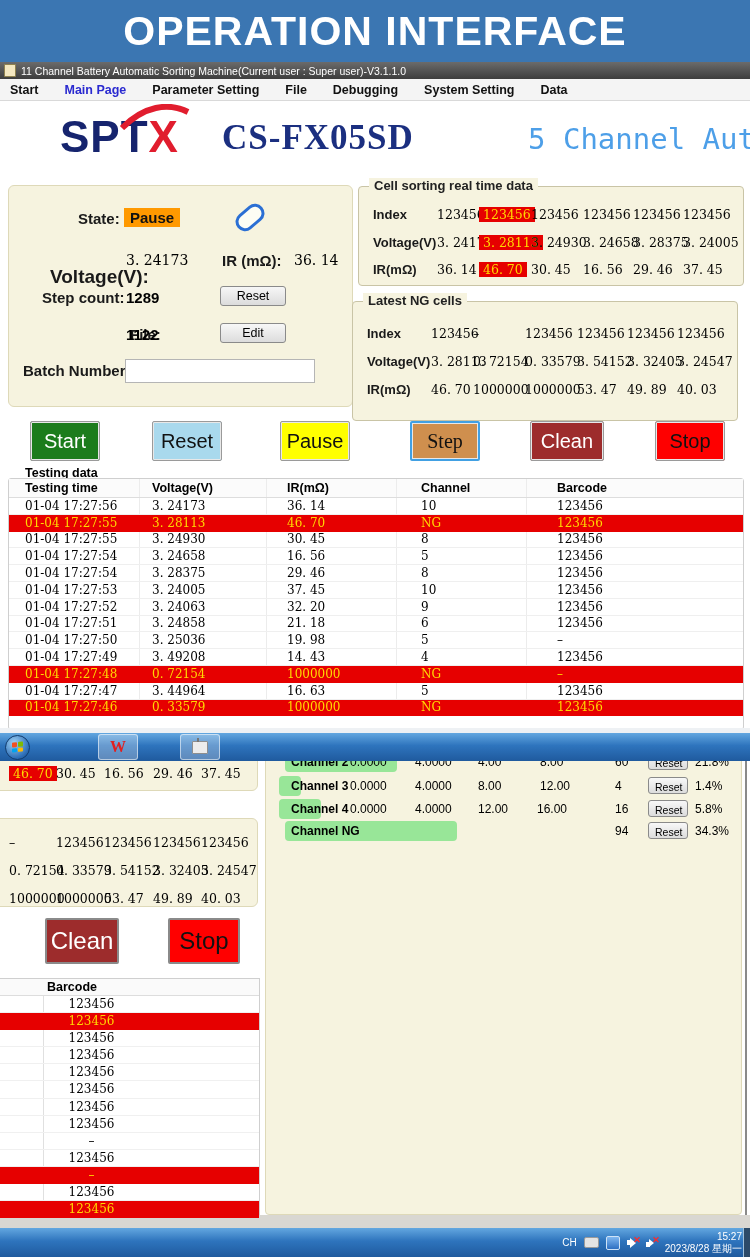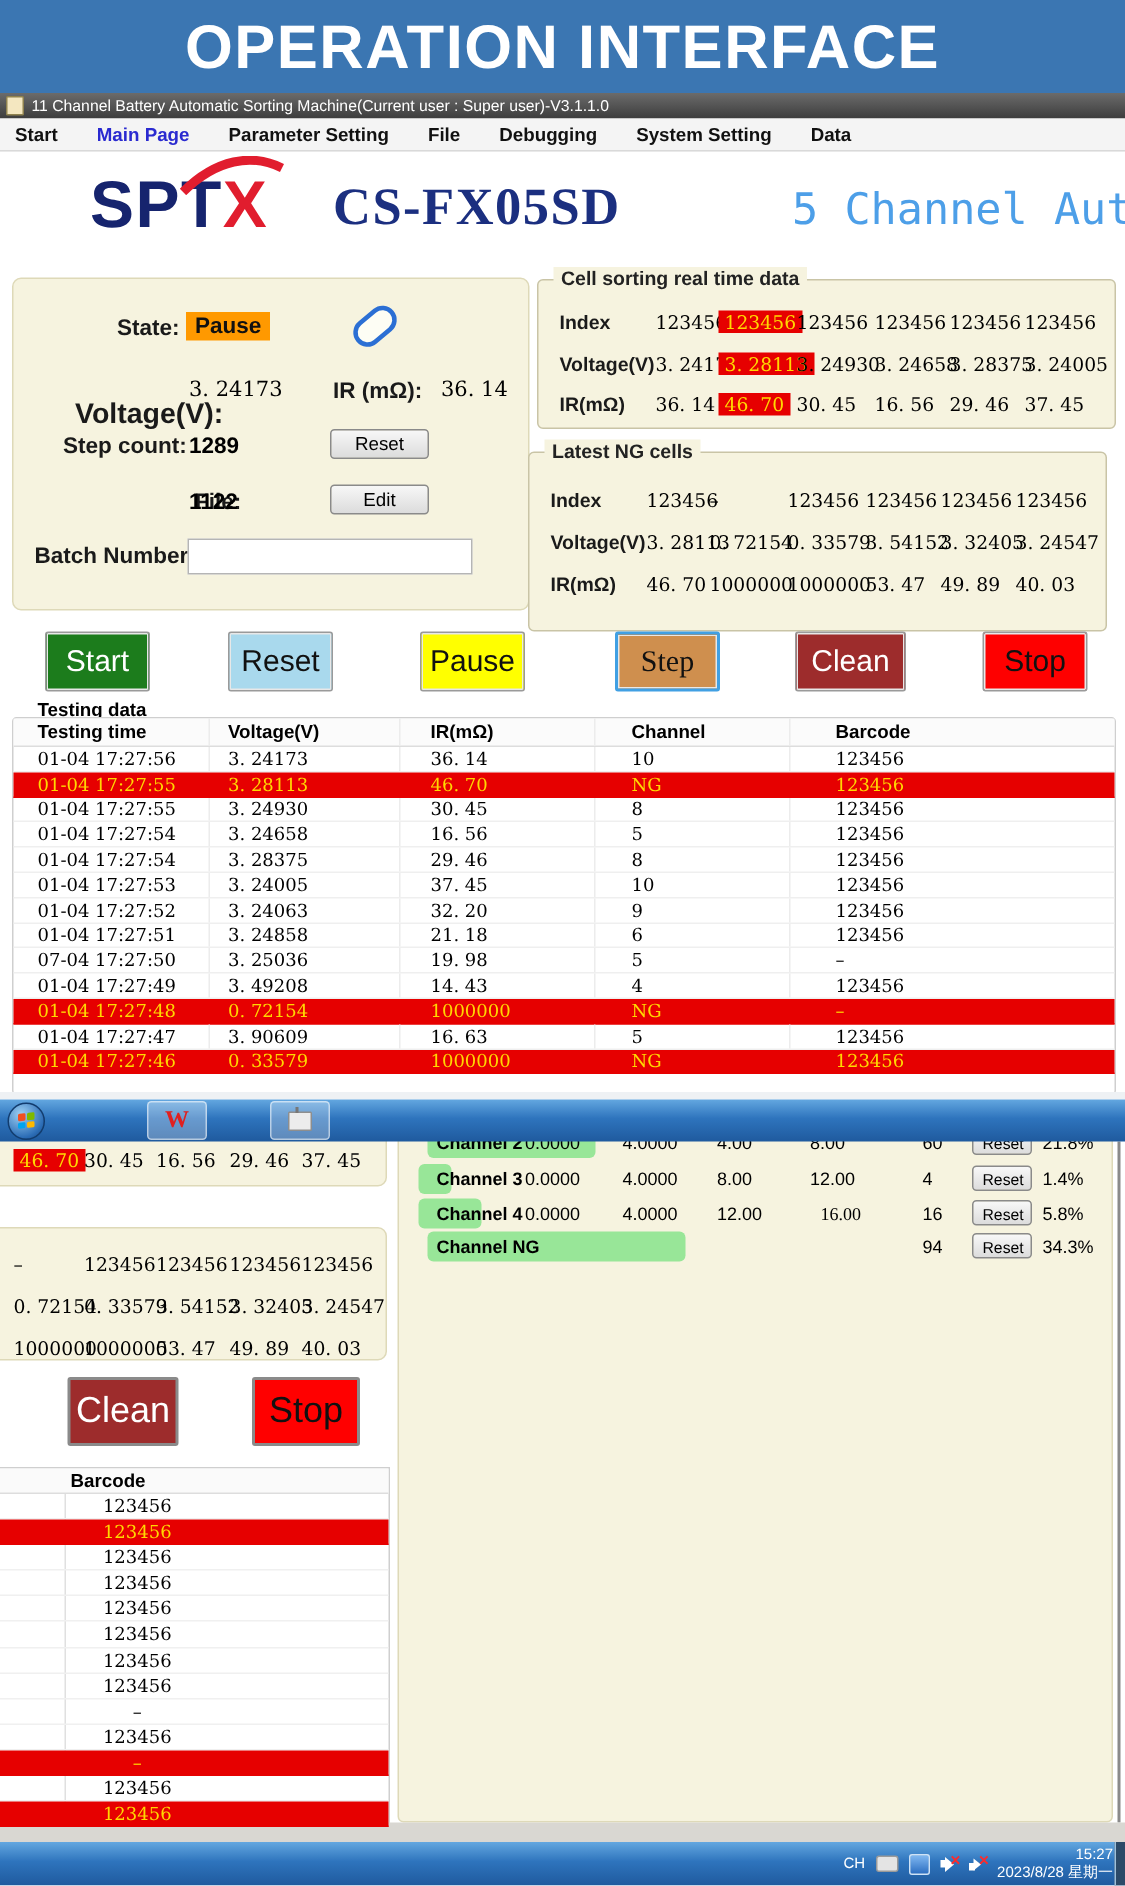--- a/index.html
+++ b/index.html
@@ -279,21 +279,21 @@
       <div class="tc tc5 num">123456</div>
     </div>
     <div class="t-row">
       <div class="tc tc1 num">01-04 17:27:51</div>
       <div class="tc tc2 num">3. 24858</div>
       <div class="tc tc3 num">21. 18</div>
       <div class="tc tc4 num">6</div>
       <div class="tc tc5 num">123456</div>
     </div>
     <div class="t-row">
-      <div class="tc tc1 num">07-04 17:27:50</div>
+      <div class="tc tc1 num">01-04 17:27:50</div>
       <div class="tc tc2 num">3. 25036</div>
       <div class="tc tc3 num">19. 98</div>
       <div class="tc tc4 num">5</div>
       <div class="tc tc5 num">–</div>
     </div>
     <div class="t-row">
       <div class="tc tc1 num">01-04 17:27:49</div>
       <div class="tc tc2 num">3. 49208</div>
       <div class="tc tc3 num">14. 43</div>
       <div class="tc tc4 num">4</div>
@@ -301,21 +301,21 @@
     </div>
     <div class="t-row ng">
       <div class="tc tc1 num">01-04 17:27:48</div>
       <div class="tc tc2 num">0. 72154</div>
       <div class="tc tc3 num">1000000</div>
       <div class="tc tc4 num">NG</div>
       <div class="tc tc5 num">–</div>
     </div>
     <div class="t-row">
       <div class="tc tc1 num">01-04 17:27:47</div>
-      <div class="tc tc2 num">3. 90609</div>
+      <div class="tc tc2 num">3. 44964</div>
       <div class="tc tc3 num">16. 63</div>
       <div class="tc tc4 num">5</div>
       <div class="tc tc5 num">123456</div>
     </div>
     <div class="t-row ng">
       <div class="tc tc1 num">01-04 17:27:46</div>
       <div class="tc tc2 num">0. 33579</div>
       <div class="tc tc3 num">1000000</div>
       <div class="tc tc4 num">NG</div>
       <div class="tc tc5 num">123456</div>
@@ -366,21 +366,21 @@
       <span style="left: 350px;">4</span>
       <button class="rbtn-sm" style="left: 383px;">Reset</button>
       <span style="left: 430px;">1.4%</span>
     </div>
     <div class="ch-row" style="top: 799px;">
       <div class="g" style="left: 14px; width: 42px;"></div>
       <span class="ch-name" style="left: 26px;">Channel 4</span>
       <span style="left: 85px;">0.0000</span>
       <span style="left: 150px;">4.0000</span>
       <span style="left: 213px;">12.00</span>
-      <span style="left: 282px; font-family: Liberation Serif, serif;">16.00</span>
+      <span style="left: 272px;">16.00</span>
       <span style="left: 350px;">16</span>
       <button class="rbtn-sm" style="left: 383px;">Reset</button>
       <span style="left: 430px;">5.8%</span>
     </div>
     <div class="ch-row" style="top: 821px;">
       <div class="g" style="left: 20px; width: 172px;"></div>
       <span class="ch-name" style="left: 26px;">Channel NG</span>
       <span style="left: 350px;">94</span>
       <button class="rbtn-sm" style="left: 383px;">Reset</button>
       <span style="left: 430px;">34.3%</span>

